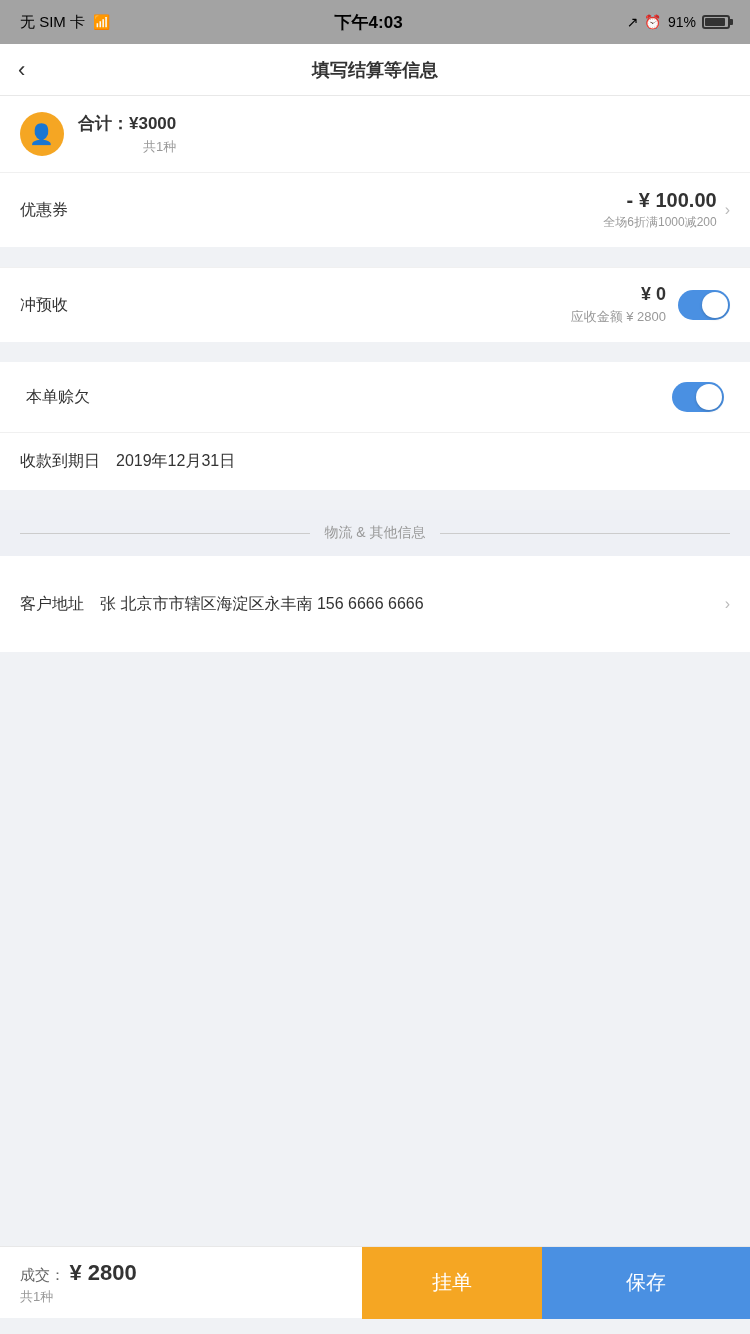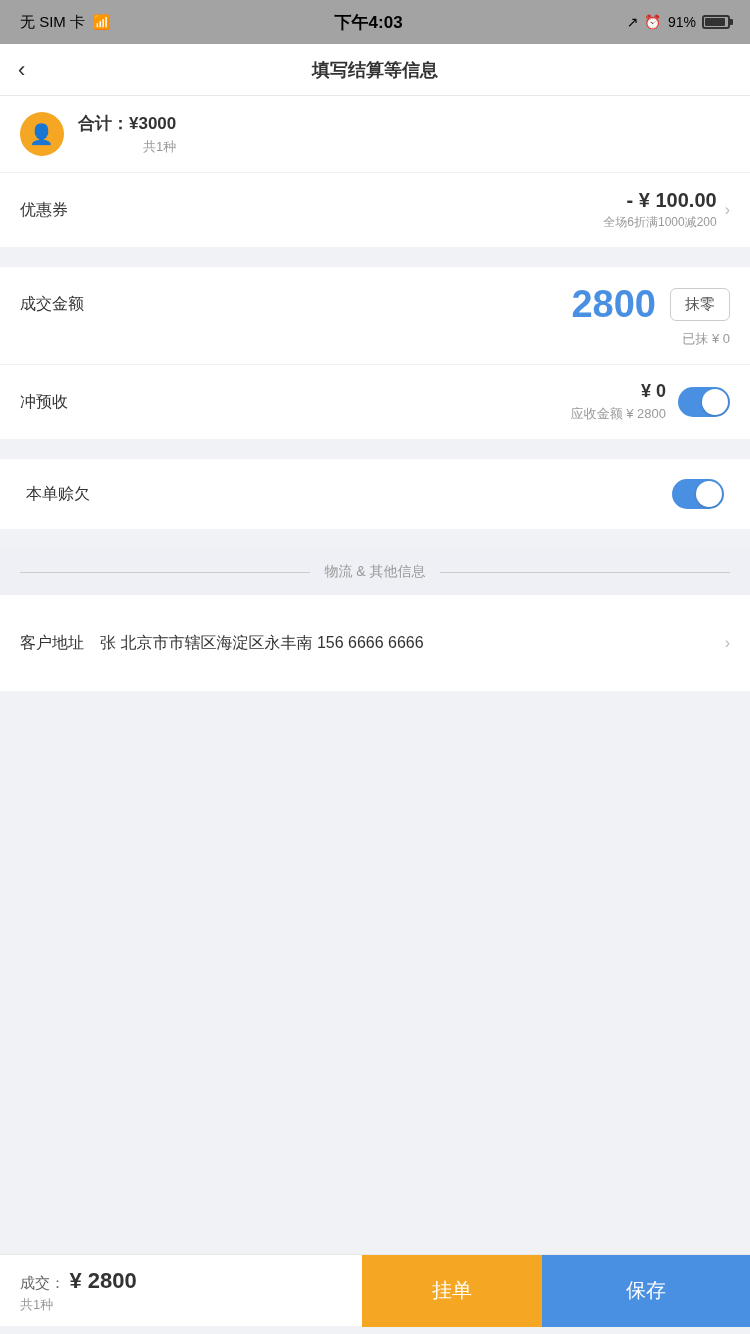--- a/index.html
+++ b/index.html
@@ -175,21 +175,21 @@
     .address-label { font-size: 16px; color: #333; margin-right: 16px; flex-shrink: 0; }
     .address-value { font-size: 16px; color: #333; flex: 1; line-height: 1.5; }
     .address-right { color: #bbb; font-size: 16px; flex-shrink: 0; }
 
     
     .empty-area { height: 120px; background: #f0f2f5; }
 
     
     .bottom-bar {
       position: fixed;
-      bottom: 8px; left: 0; width: 750px;
+      bottom: 16px; left: 0; width: 750px;
       height: 72px;
       background: #fff;
       display: flex;
       align-items: center;
       border-top: 1px solid #e8e8e8;
     }
     .bottom-summary {
       flex: 1; padding: 0 20px;
     }
     .bottom-deal { font-size: 15px; color: #666; }
@@ -257,30 +257,20 @@
           <div class="coupon-desc">全场6折满1000减200</div>
         </div>
         <span class="chevron-icon">›</span>
       </div>
     </div>
   </div>
 
   <div class="section-gap"></div>
 
   <div class="card">
-    <div class="amount-section">
-      <div class="amount-row">
-        <span class="amount-label">成交金额</span>
-        <div class="amount-right">
-          <span class="amount-value">2800</span>
-          <button class="round-btn">抹零</button>
-        </div>
-      </div>
-      <div class="amount-sub">已抹  ¥ 0</div>
-    </div>
 
     <div class="prepay-section">
       <div class="prepay-row">
         <span class="prepay-label">冲预收</span>
         <div class="prepay-right">
           <div class="prepay-amount-block">
             <div class="prepay-amount">¥ 0</div>
             <div class="prepay-sub">应收金额 ¥ 2800</div>
           </div>
           <div class="toggle">
@@ -294,20 +284,24 @@
   <div class="section-gap"></div>
 
   <div class="card">
     <div class="debt-section">
       <span class="debt-label">本单赊欠</span>
       <div class="toggle">
         <div class="toggle-knob"></div>
       </div>
     </div>
 
+    <div class="due-date-section">
+      <span class="due-date-label">收款到期日</span>
+      <span class="due-date-value">2019年12月31日</span>
+    </div>
   </div>
 
   <div class="section-gap"></div>
 
   <div class="logistics-divider">
     <div class="divider-line"></div>
     <span class="divider-text">物流 &amp; 其他信息</span>
     <div class="divider-line"></div>
   </div>
 

